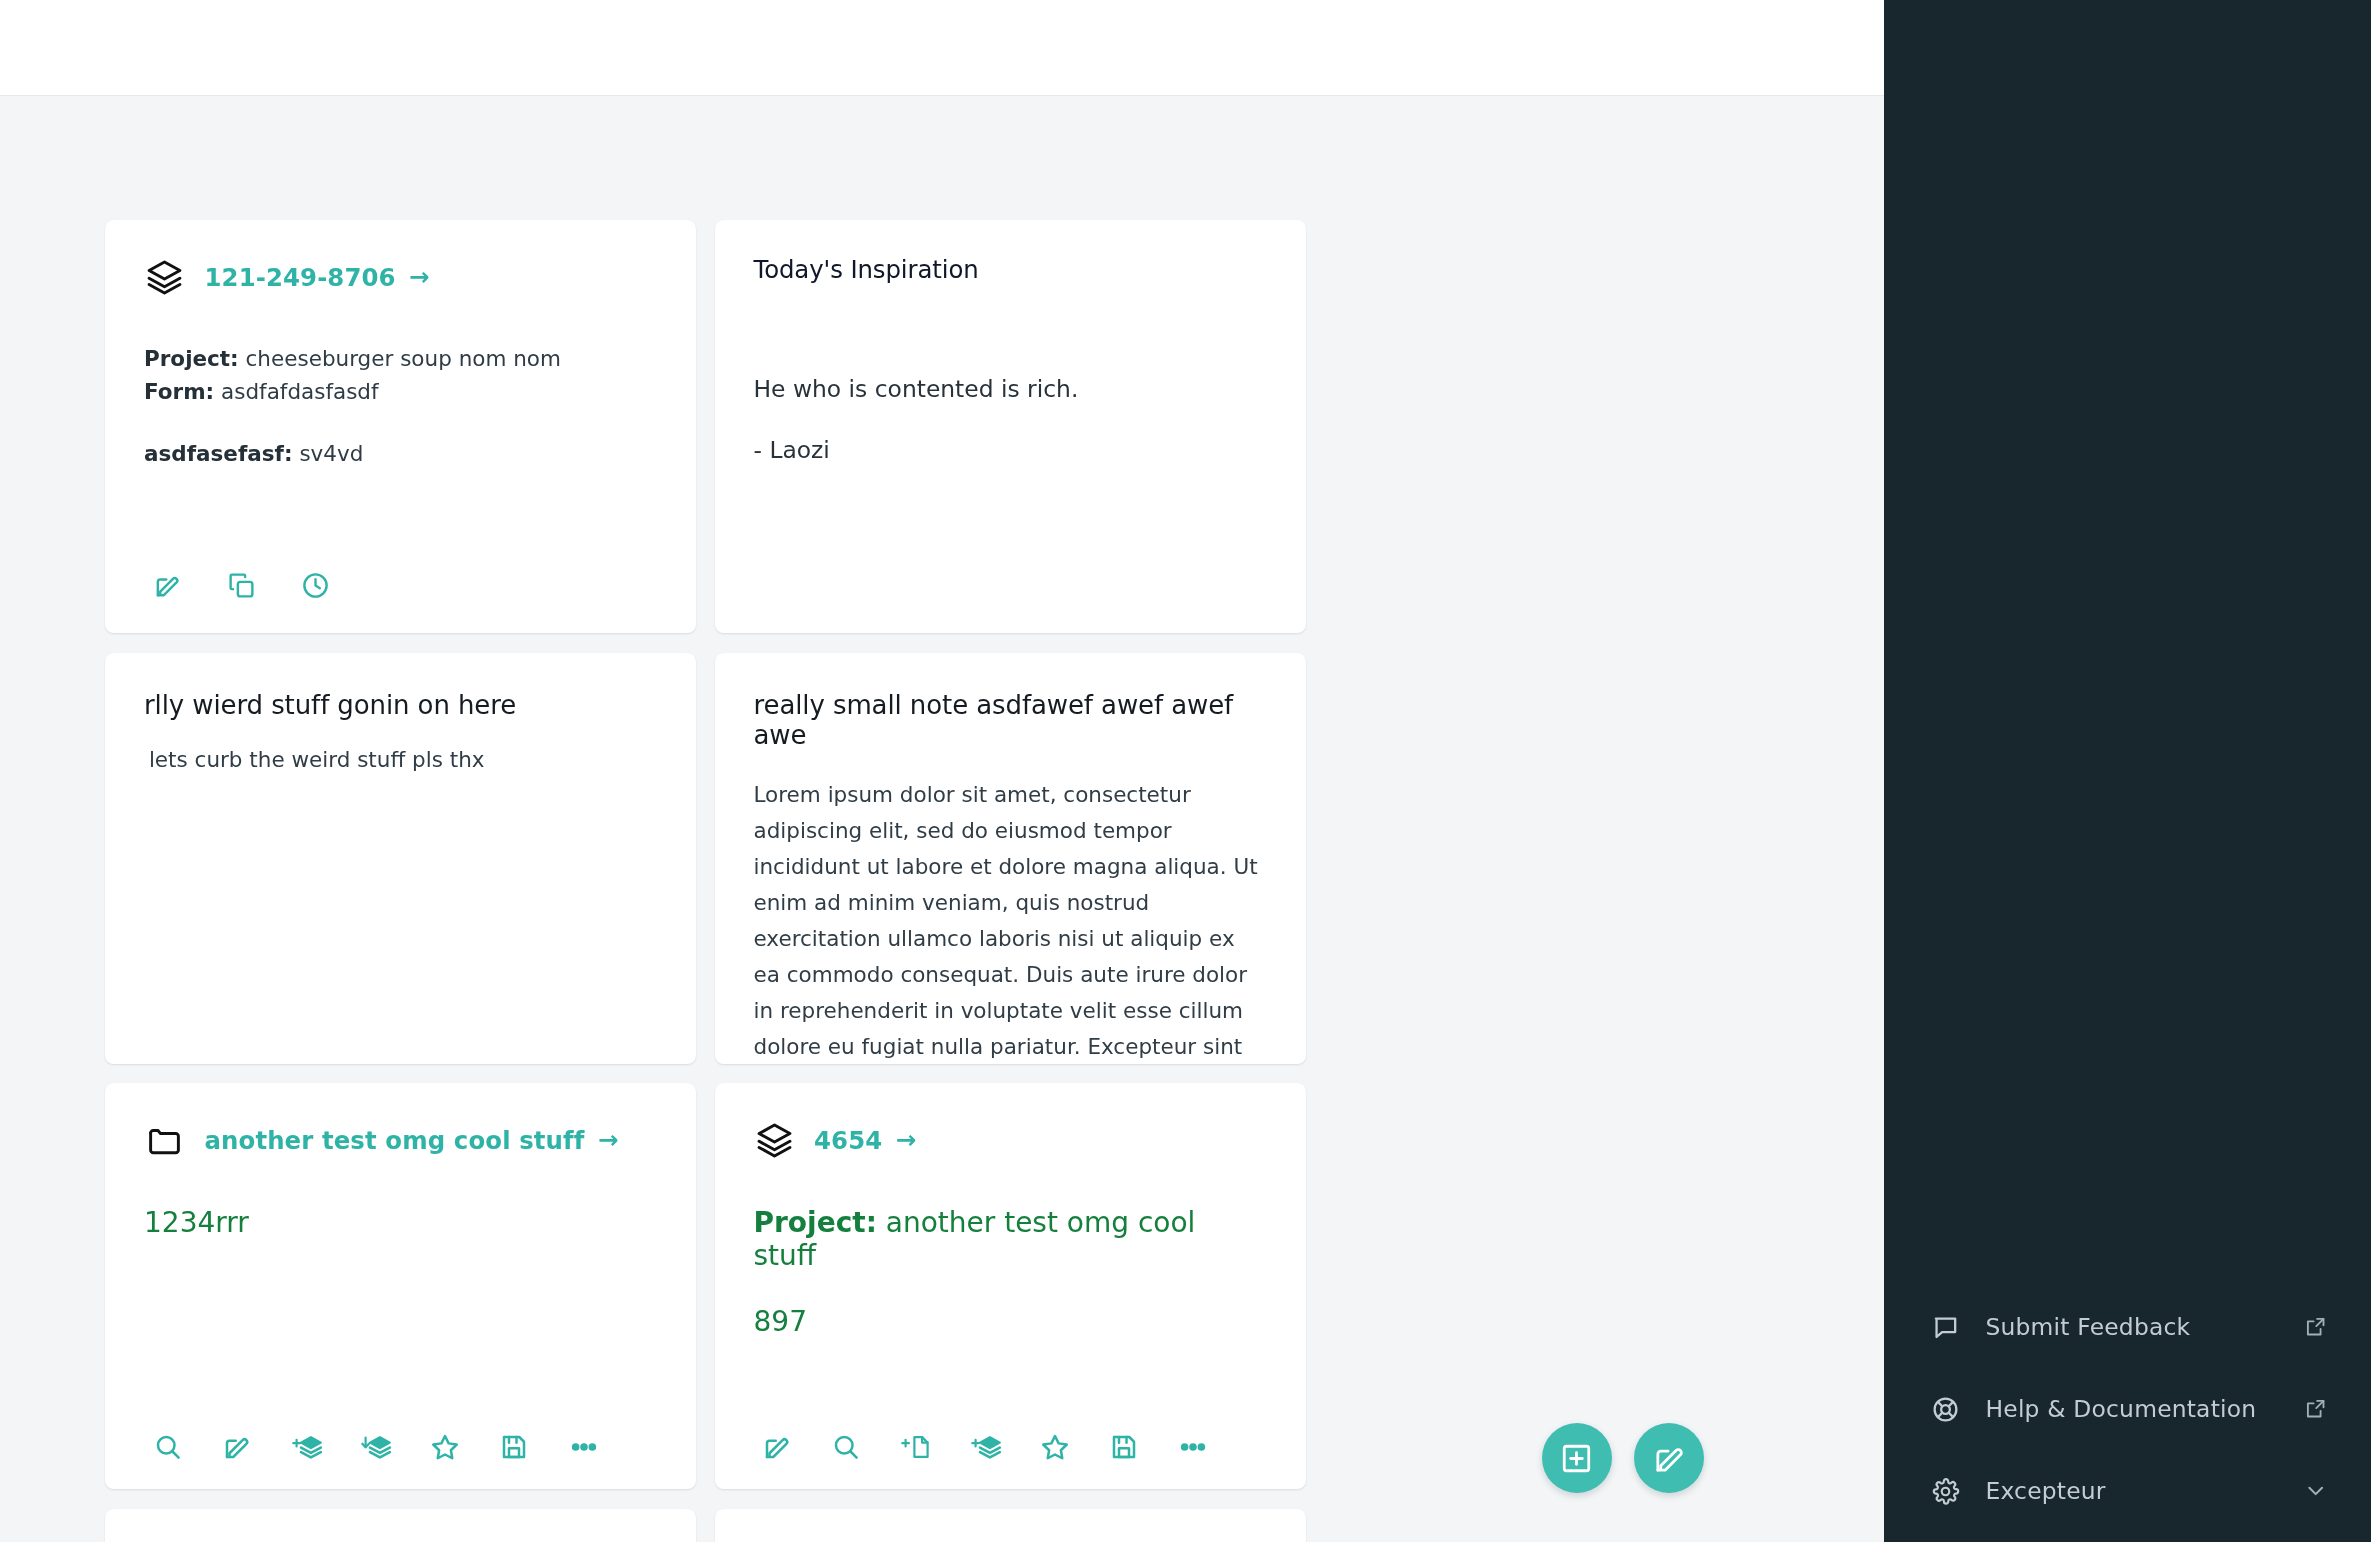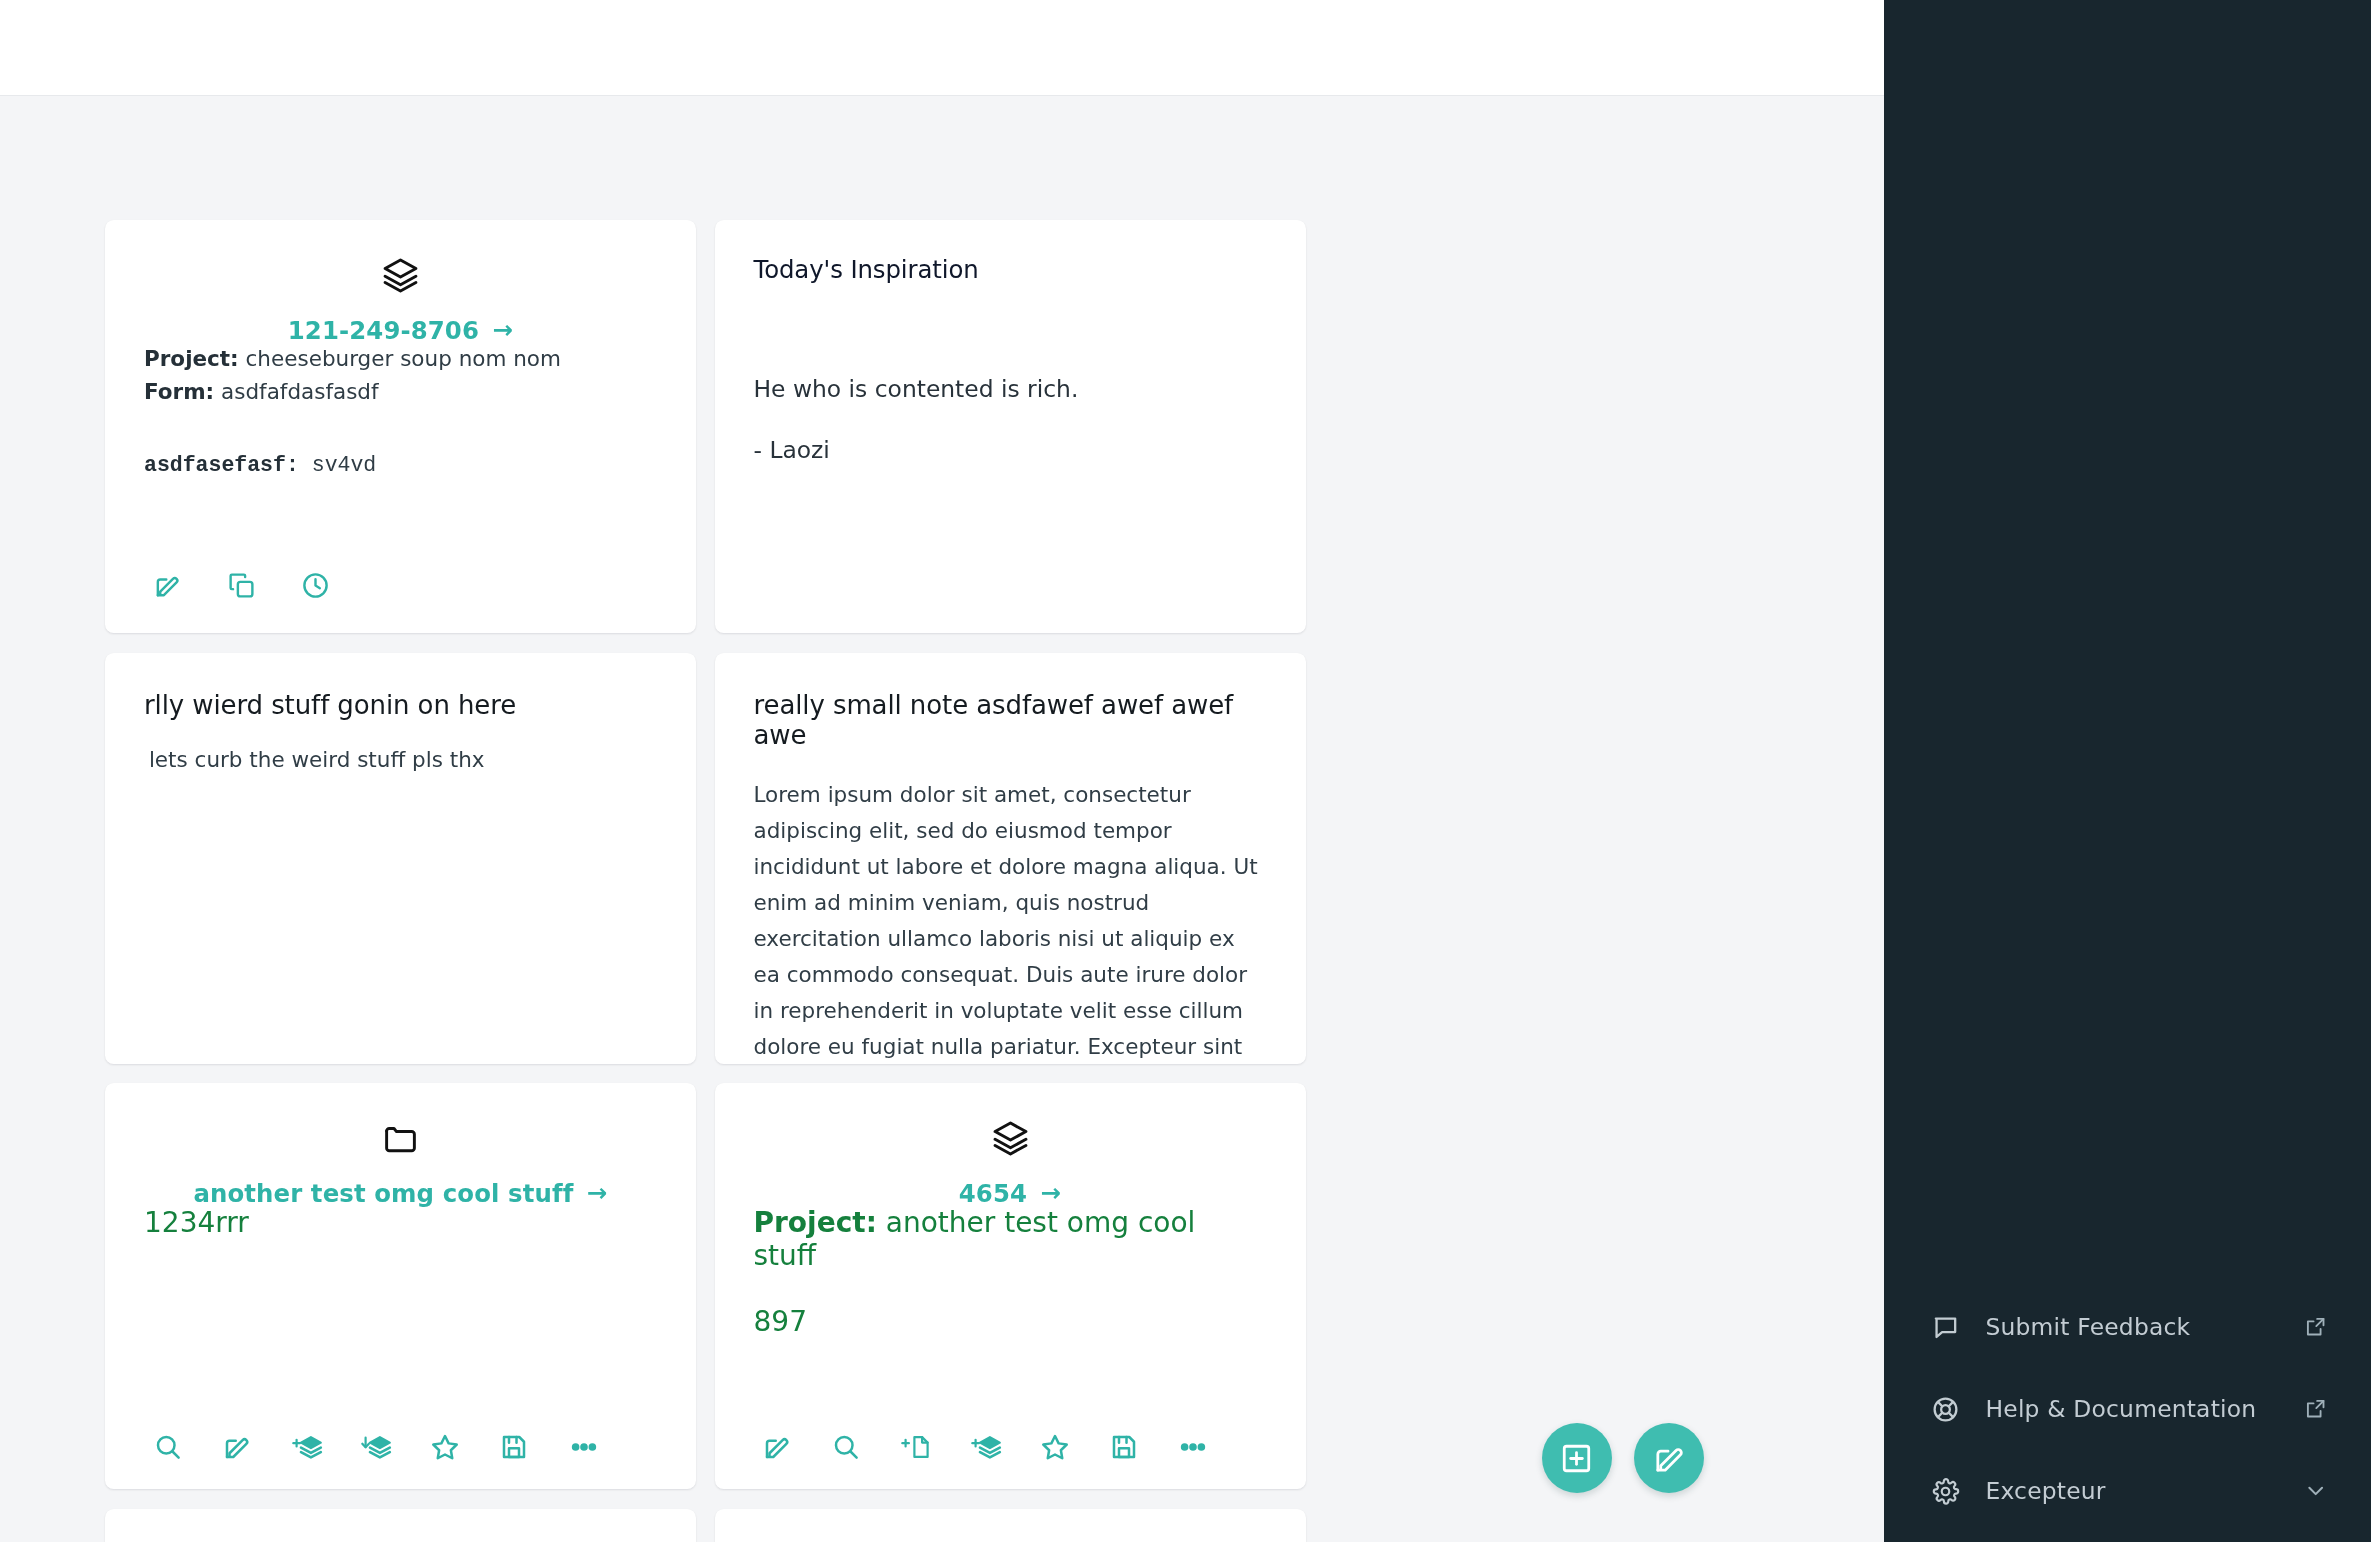--- a/index.html
+++ b/index.html
@@ -44,21 +44,21 @@
     position: relative;
     overflow: hidden;
     padding: 35px 39px 0 39px;
   }
   .card.h-tall   { height: 413px; }
   .card.h-note   { height: 411px; }
   .card.h-action { height: 406px; }
   .card.h-stub   { height: 59px; padding: 0; }
 
   
-  .card-head { display: flex; align-items: center; gap: 19.5px; height: 45px; flex-direction: column; }
+  .card-head { display: flex; align-items: center; gap: 19.5px; height: 45px; }
   .head-icon { width: 41px; height: 41px; flex: 0 0 41px; display: flex; align-items: center; justify-content: center; }
   .head-icon svg { display: block; }
   .head-link {
     color: #2fb3a7;
     font-size: 24.4px;
     font-weight: 700;
     letter-spacing: 0.1px;
     display: flex; align-items: center; gap: 13.7px;
     white-space: nowrap;
     cursor: pointer;
@@ -67,21 +67,21 @@
 
   
   .kv-block { margin-top: 43px; }
   .kv {
     font-size: 21.5px;
     color: #2f3c45;
     line-height: 1.45;
     margin-bottom: 2px;
   }
   .kv b { font-weight: 700; color: #253038; }
-  .kv-gap { margin-top: 43px; font-family: Liberation Mono, monospace; }
+  .kv-gap { margin-top: 31px; }
 
   .note-title {
     font-size: 26px;
     color: #151b20;
     font-weight: 400;
     letter-spacing: -0.1px;
     margin-top: 2px;
   }
   .note-body {
     margin-top: 27px;

